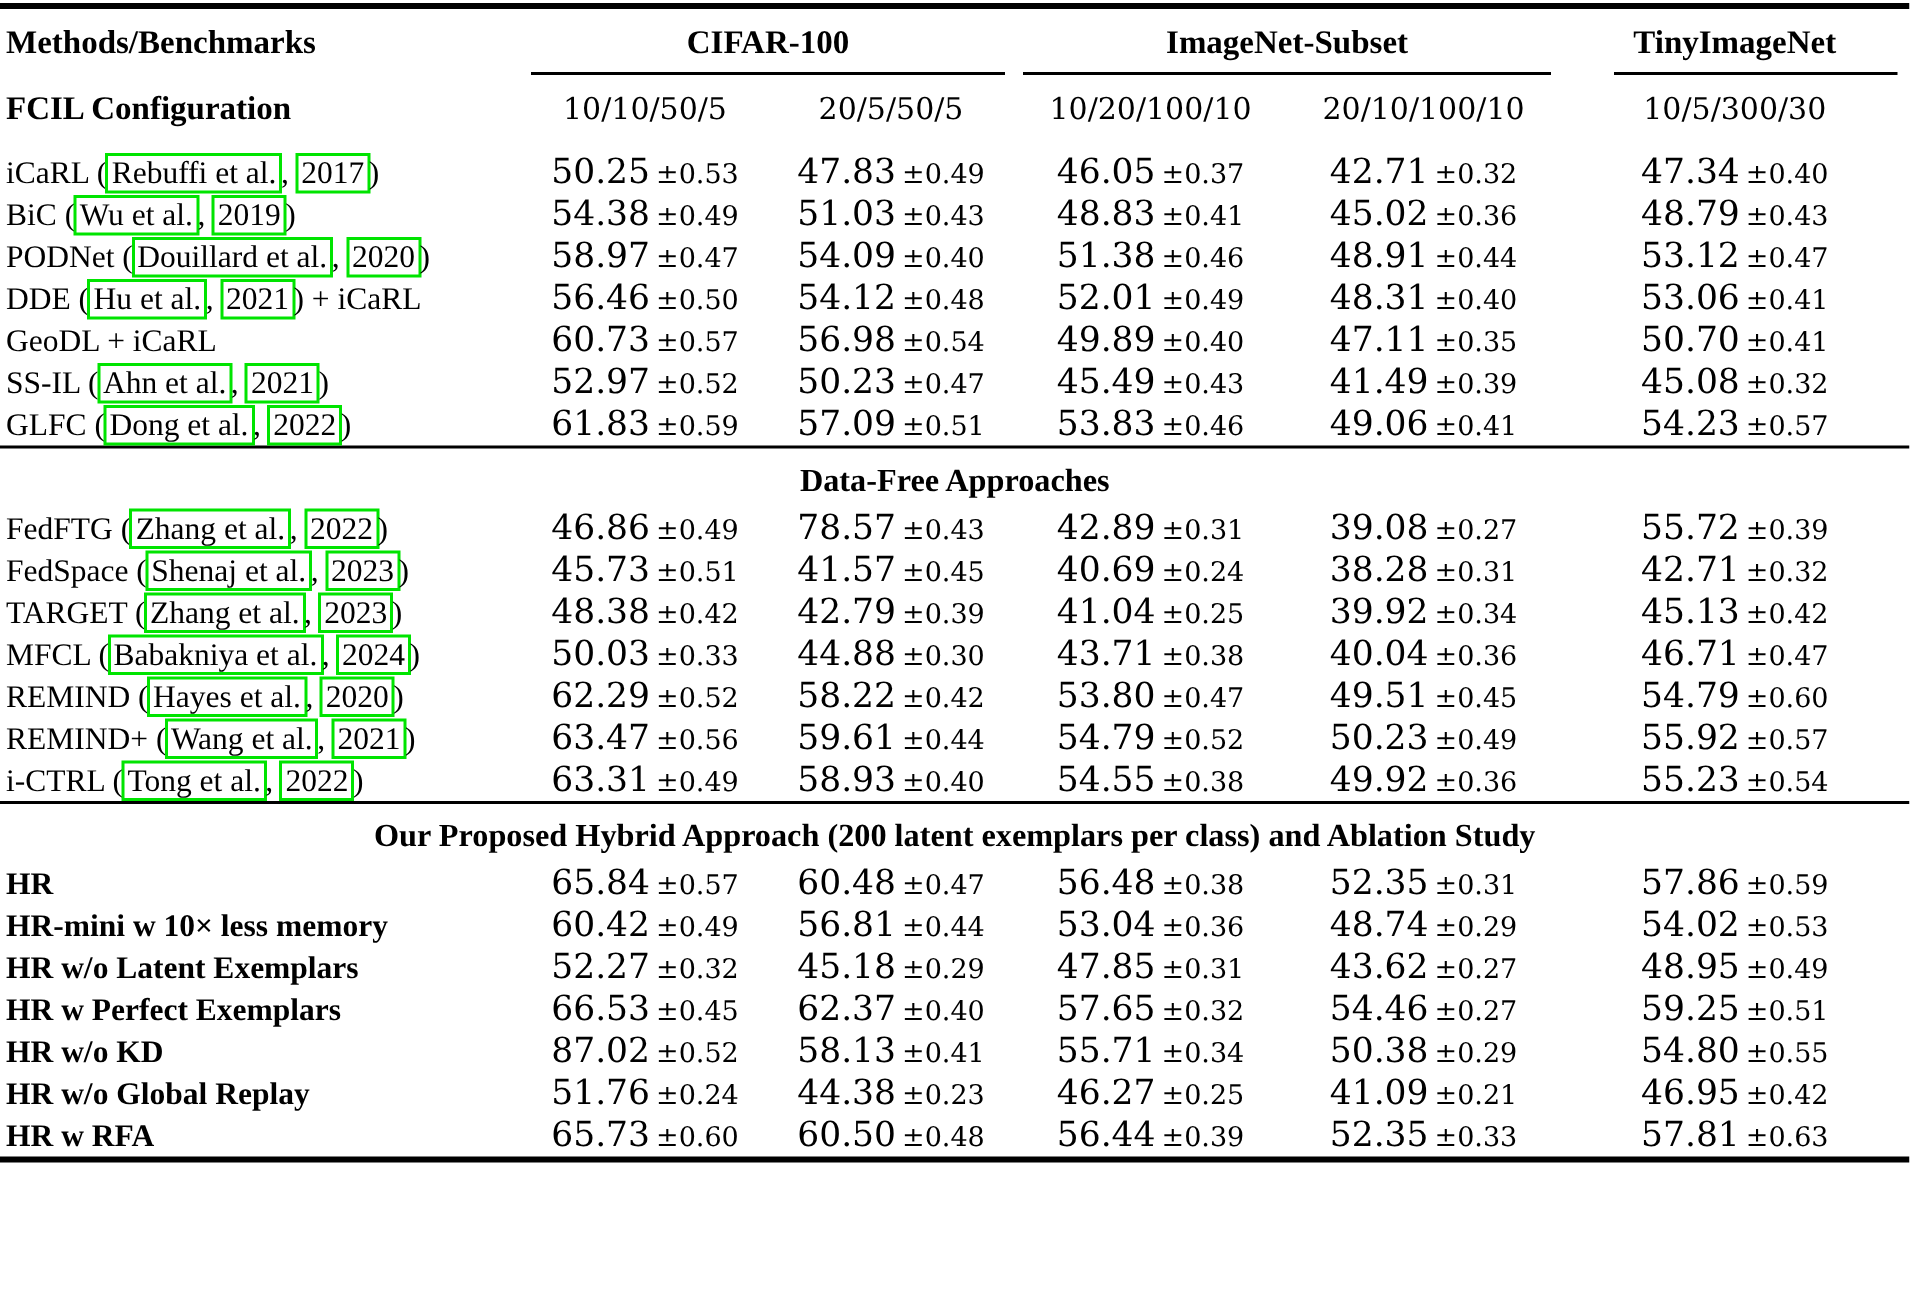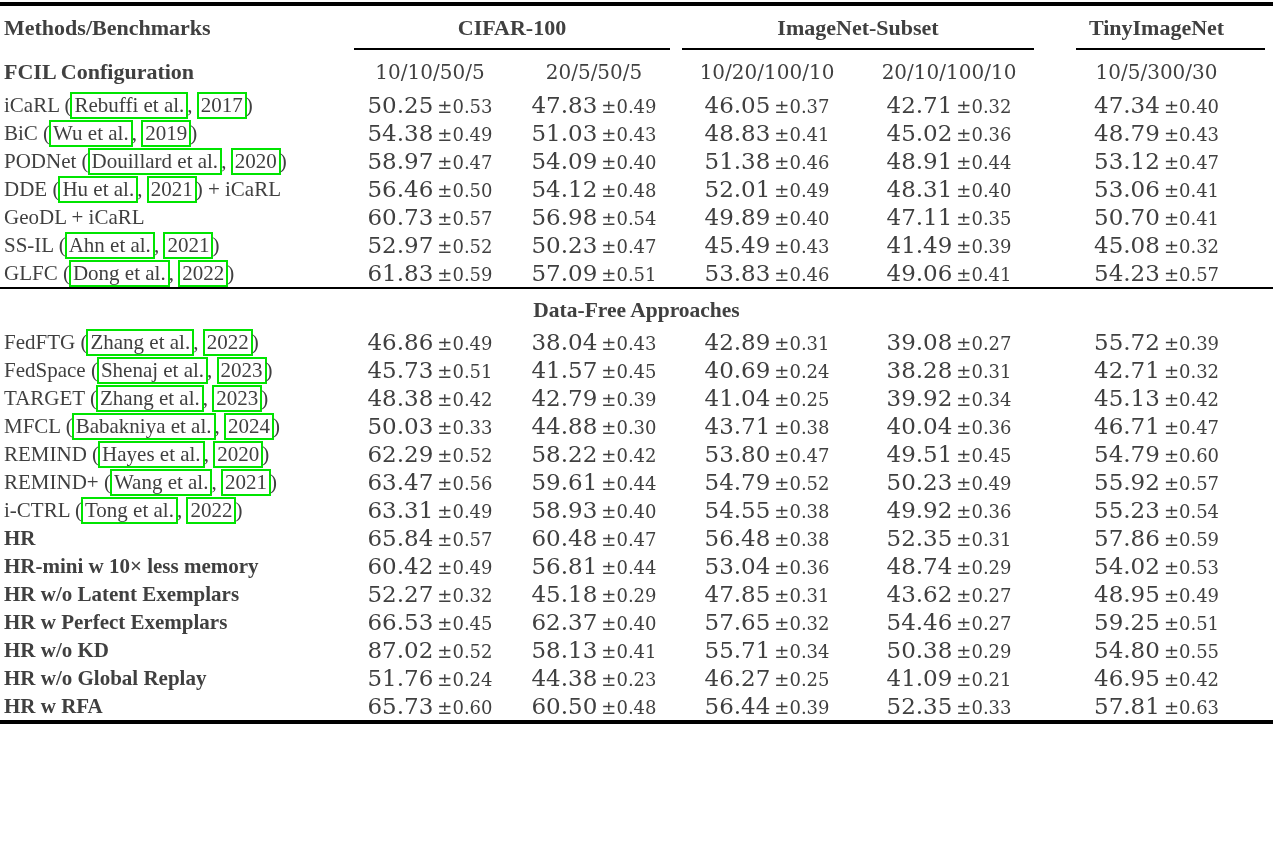--- a/index.html
+++ b/index.html
@@ -9,21 +9,21 @@
   }
   body {
     width: 1273px;
     height: 860px;
     overflow: hidden;
   }
   .sheet {
     width: 1139px;
     height: 860px;
     font-family: "Liberation Serif", serif;
-    color: #404040;
+    color: #000000;
     box-sizing: border-box;
     padding-top: 2px;
   }
   table.results {
     width: 1273px;
     table-layout: fixed;
     border-collapse: collapse;
     border-top: 4px solid #000;
     border-bottom: 4px solid #000;
   }
@@ -49,21 +49,21 @@
     height: 2px;
     background: #000;
     margin: 7px 6px 0 6px;
   }
   .cmid.narrow { margin: 7px 8px 0 36px; }
 
   tr.head2 td {
     text-align: center;
     font-family: "DejaVu Serif", serif;
     font-size: 20px;
-    padding: 9px 0 6px 0;
+    padding: 9px 0 16px 0;
     white-space: nowrap;
   }
   tr.head2 td.fcil {
     font-family: "Liberation Serif", serif;
     text-align: left;
     font-weight: bold;
     font-size: 22px;
     padding-left: 4px;
   }
 
@@ -200,21 +200,21 @@
           <td class="val"><span class="mean">53.83</span> <span class="pm">±0.46</span></td>
           <td class="val"><span class="mean">49.06</span> <span class="pm">±0.41</span></td>
           <td class="val"><span class="mean">54.23</span> <span class="pm">±0.57</span></td>
         </tr>
         <tr class="section-row">
           <td colspan="6">Data-Free Approaches</td>
         </tr>
         <tr class="data-row">
           <td class="method"><span>FedFTG (</span><span class="linkbox">Zhang et al.</span><span>, </span><span class="linkbox">2022</span><span>)</span></td>
           <td class="val"><span class="mean">46.86</span> <span class="pm">±0.49</span></td>
-          <td class="val"><span class="mean">38.04</span> <span class="pm">±0.43</span></td>
+          <td class="val"><span class="mean">78.57</span> <span class="pm">±0.43</span></td>
           <td class="val"><span class="mean">42.89</span> <span class="pm">±0.31</span></td>
           <td class="val"><span class="mean">39.08</span> <span class="pm">±0.27</span></td>
           <td class="val"><span class="mean">55.72</span> <span class="pm">±0.39</span></td>
         </tr>
         <tr class="data-row">
           <td class="method"><span>FedSpace (</span><span class="linkbox">Shenaj et al.</span><span>, </span><span class="linkbox">2023</span><span>)</span></td>
           <td class="val"><span class="mean">45.73</span> <span class="pm">±0.51</span></td>
           <td class="val"><span class="mean">41.57</span> <span class="pm">±0.45</span></td>
           <td class="val"><span class="mean">40.69</span> <span class="pm">±0.24</span></td>
           <td class="val"><span class="mean">38.28</span> <span class="pm">±0.31</span></td>
@@ -253,20 +253,23 @@
           <td class="val"><span class="mean">55.92</span> <span class="pm">±0.57</span></td>
         </tr>
         <tr class="data-row">
           <td class="method"><span>i-CTRL (</span><span class="linkbox">Tong et al.</span><span>, </span><span class="linkbox">2022</span><span>)</span></td>
           <td class="val"><span class="mean">63.31</span> <span class="pm">±0.49</span></td>
           <td class="val"><span class="mean">58.93</span> <span class="pm">±0.40</span></td>
           <td class="val"><span class="mean">54.55</span> <span class="pm">±0.38</span></td>
           <td class="val"><span class="mean">49.92</span> <span class="pm">±0.36</span></td>
           <td class="val"><span class="mean">55.23</span> <span class="pm">±0.54</span></td>
         </tr>
+        <tr class="section-row">
+          <td colspan="6">Our Proposed Hybrid Approach (200 latent exemplars per class) and Ablation Study</td>
+        </tr>
         <tr class="data-row bold">
           <td class="method"><span>HR</span></td>
           <td class="val"><span class="mean">65.84</span> <span class="pm">±0.57</span></td>
           <td class="val"><span class="mean">60.48</span> <span class="pm">±0.47</span></td>
           <td class="val"><span class="mean">56.48</span> <span class="pm">±0.38</span></td>
           <td class="val"><span class="mean">52.35</span> <span class="pm">±0.31</span></td>
           <td class="val"><span class="mean">57.86</span> <span class="pm">±0.59</span></td>
         </tr>
         <tr class="data-row bold">
           <td class="method"><span>HR-mini w 10× less memory</span></td>

